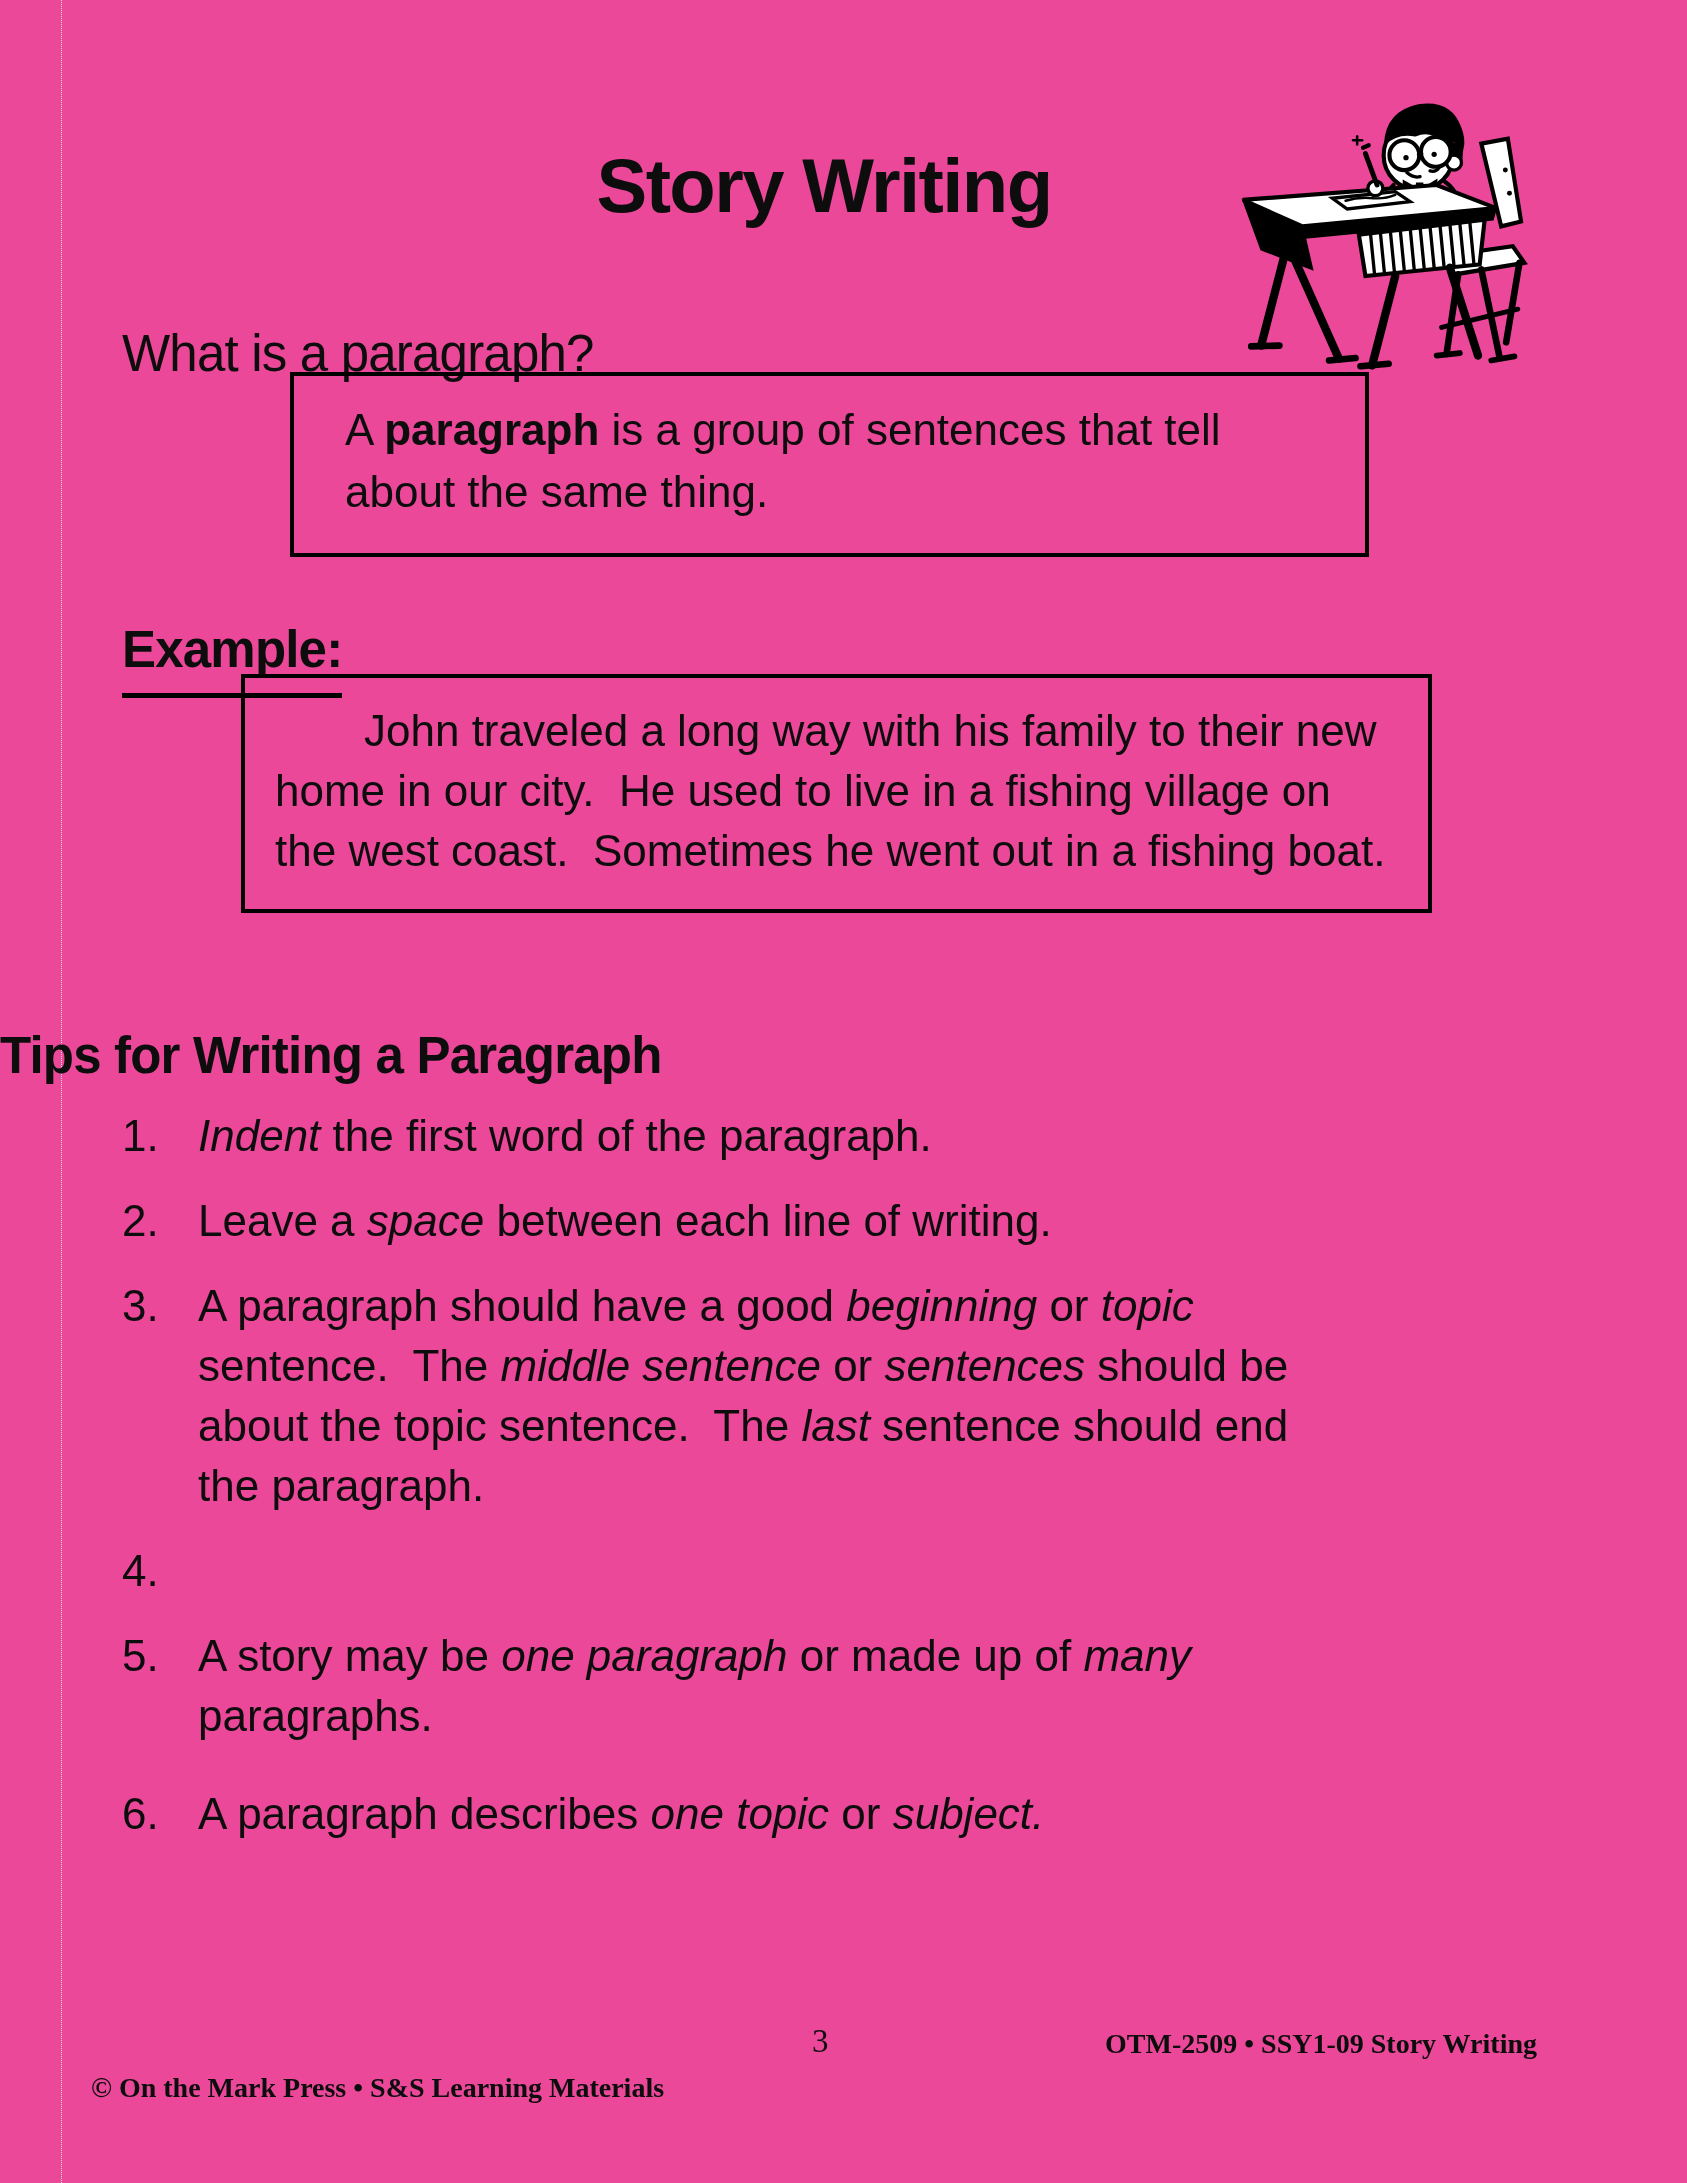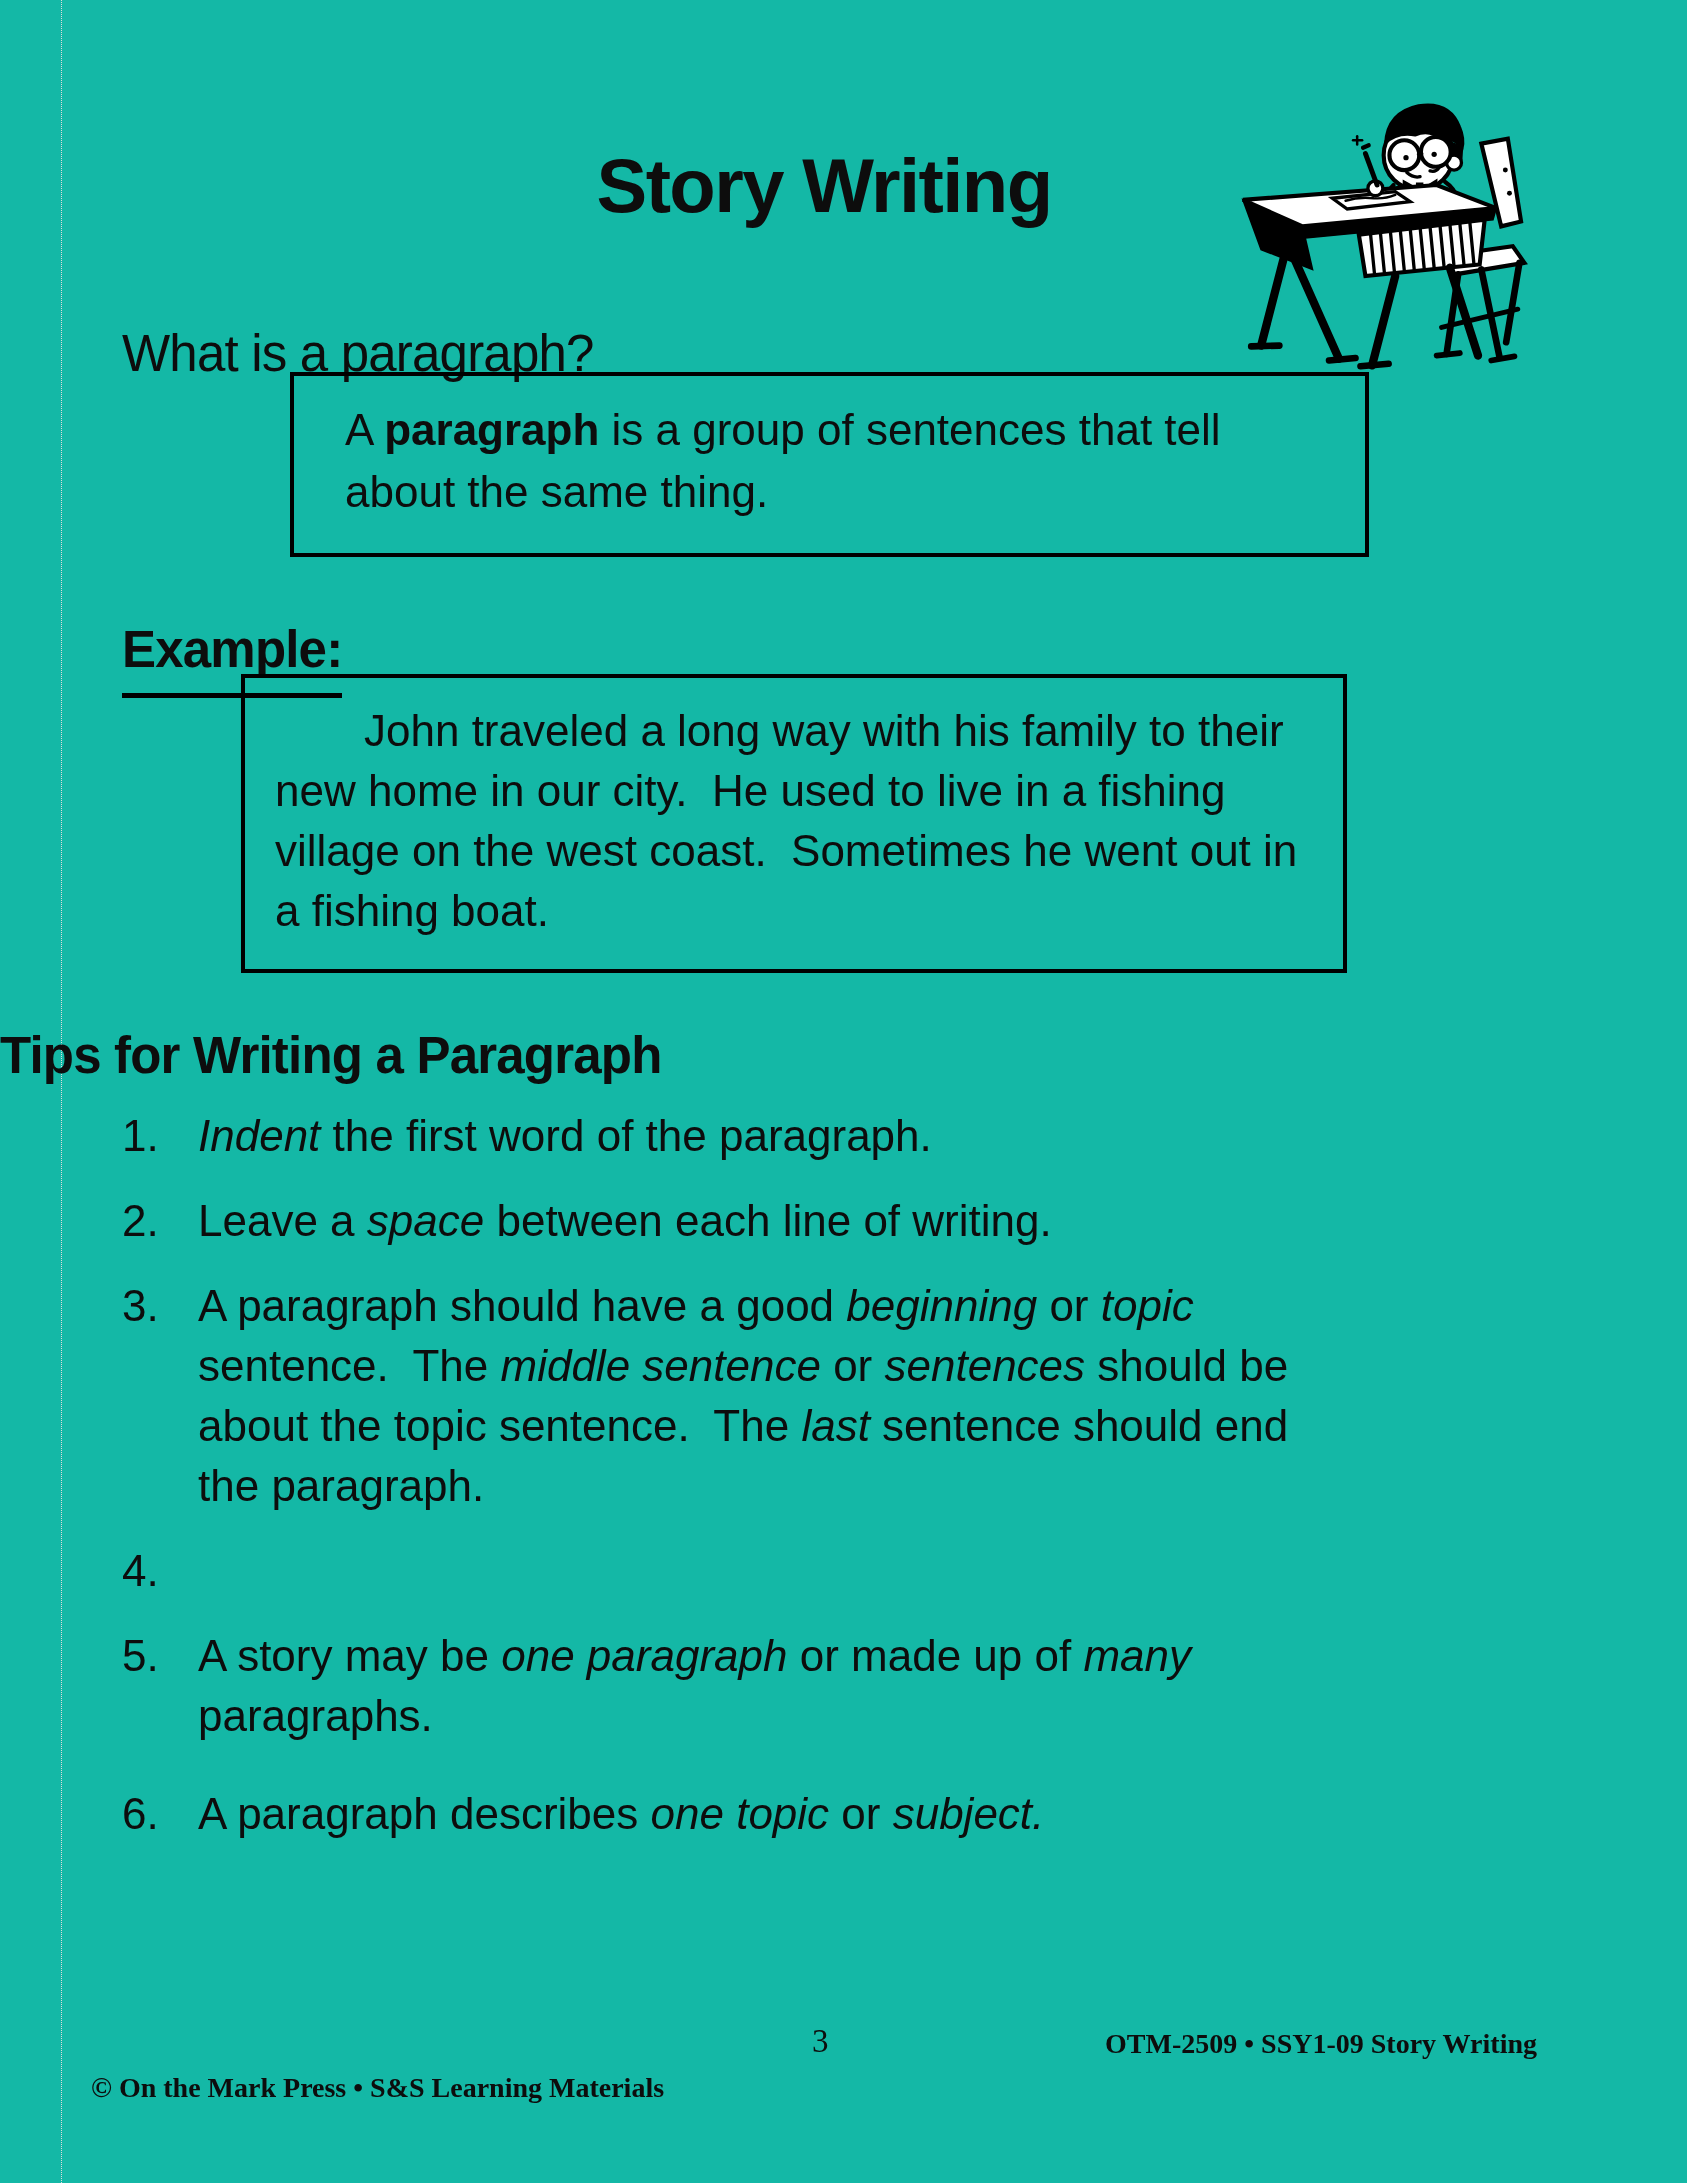--- a/index.html
+++ b/index.html
@@ -1,20 +1,20 @@
 <!DOCTYPE html>
 <html style="font-size:13px"><head>
 <meta charset="utf-8">
 <style>
   html,body{margin:0;padding:0;background:#e9e9e9;}
   .page{
     position:relative;
     width:1687px;height:2183px;
     margin:0 auto;
-    background:#14b8a6;
+    background:#ec4899;
     color:#0d0d0d;
     font-family:"Liberation Sans",sans-serif;
     overflow:hidden;
   }
   .scan-edge{
     position:absolute;top:0;left:61px;height:100%;width:0;
     border-left:1.6px dotted #dcdcdc;
   }
   .page-title{
     position:absolute;top:91px;left:0;width:1648px;
@@ -35,21 +35,21 @@
     padding:23px 33px 30px 51px;
     font-size:44px;line-height:62px;
     white-space:pre-wrap;
   }
   .ex-heading{
     position:absolute;top:578px;left:122px;
     font-size:51px;font-weight:bold;letter-spacing:-0.8px;
     border-bottom:5px solid #000;padding-bottom:14px;
   }
   .ex-box{
-    position:absolute;top:674px;left:241px;width:1106px;
+    position:absolute;top:674px;left:241px;width:1191px;
     box-sizing:border-box;
     border:4.1px solid #000;
     padding:23px 30px 28px 30px;
     font-size:44px;line-height:60px;
     text-indent:89px;
     white-space:pre-wrap;
   }
   .tips-heading{
     position:absolute;top:984px;left:0;width:1648px;
     font-size:51px;font-weight:bold;letter-spacing:-0.8px;

